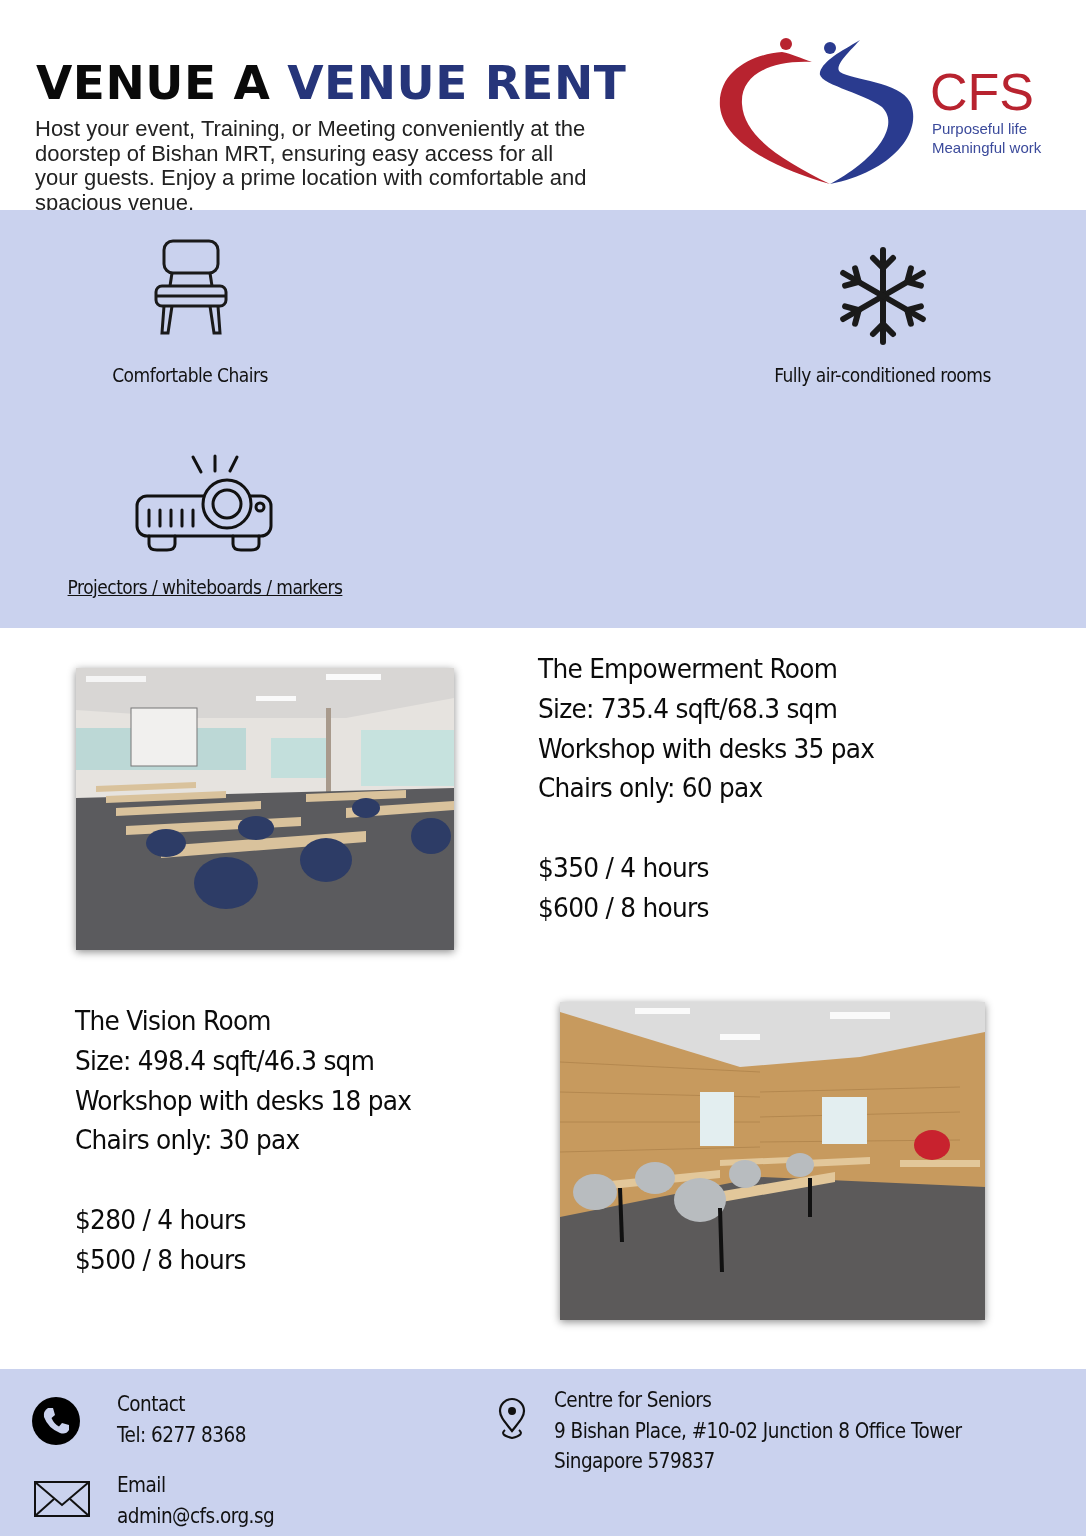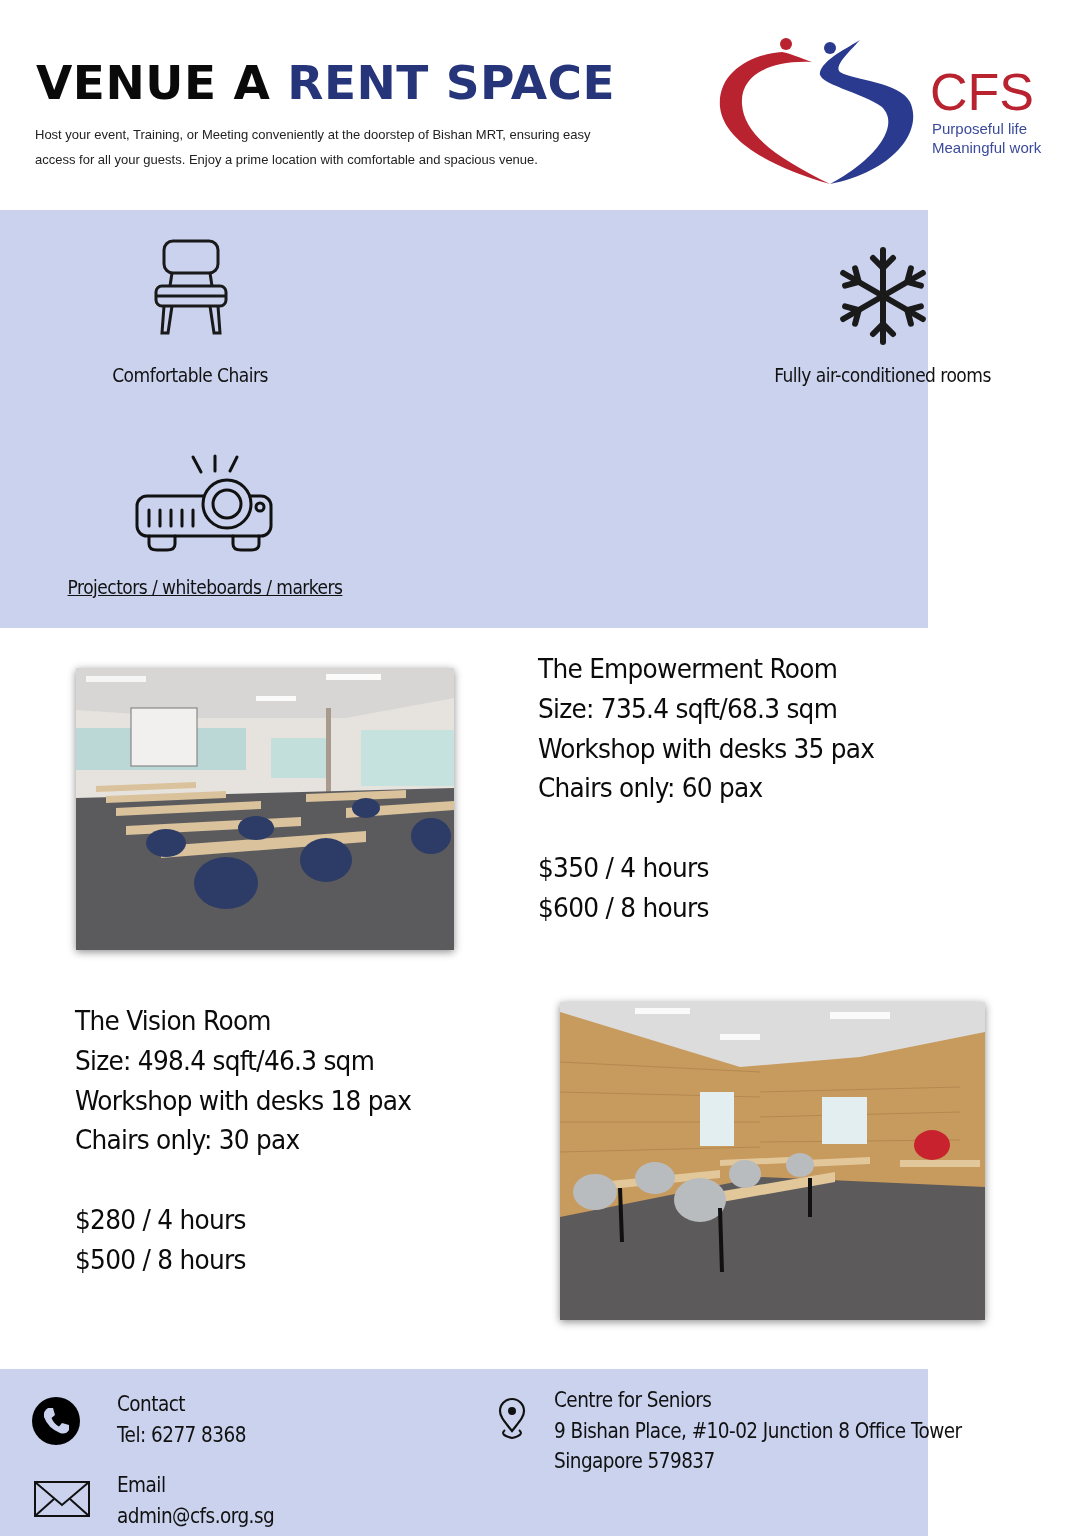--- a/index.html
+++ b/index.html
@@ -3,41 +3,41 @@
 <meta charset="utf-8">
 <style>
   html, body { margin:0; padding:0; }
   body { width:1086px; height:1536px; position:relative; background:#ffffff; overflow:hidden;
          font-family:"DejaVu Sans", sans-serif; color:#111; }
   .abs { position:absolute; }
   .title { left:36px; top:56px; font-family:"DejaVu Sans", sans-serif; font-weight:900; font-size:47px;
            letter-spacing:0.5px; line-height:54px; white-space:nowrap; transform:scaleX(1.0); transform-origin:left; }
   .title .black { color:#0a0a0a; }
   .title .blue { color:#26357a; }
-  .intro { left:35px; top:123px; width:560px; font-family:"Liberation Sans", sans-serif; font-size:13px;
+  .intro { left:35px; top:117px; width:560px; font-family:"Liberation Sans", sans-serif; font-size:22px;
            line-height:24.5px; color:#222; }
   .logo { left:712px; top:32px; width:350px; height:160px; }
-  .band { left:0; width:928px; background:#cad2ee; }
+  .band { left:0; width:1086px; background:#cad2ee; }
   .feature { position:absolute; text-align:center; }
   .feature .lbl { font-family:"DejaVu Sans", sans-serif; font-size:19px; color:#111; white-space:nowrap;
                   letter-spacing:-0.6px; transform:scaleX(0.9); transform-origin:center; }
   .feature svg { display:block; margin:0 auto; }
   .room-text { font-family:"DejaVu Sans", sans-serif; font-size:27px; line-height:39.8px; color:#0b0b0b;
                letter-spacing:-0.8px; white-space:nowrap; transform:scaleX(0.92); transform-origin:left; }
   .room-text div { height:39.8px; }
   .photo { box-shadow:0 2px 8px rgba(0,0,0,0.45); overflow:hidden; }
   .footer-text { font-family:"DejaVu Sans", sans-serif; font-size:20.5px; line-height:30.5px; color:#111;
                  white-space:nowrap; letter-spacing:-0.6px; transform:scaleX(0.9); transform-origin:left; }
 </style>
 </head>
 <body>
 
 <div class="abs title">
   <span class="black">VENUE A</span>
-  <span class="blue">RENT SPACE</span>
+  <span class="blue">VENUE RENT</span>
 </div>
 <div class="abs intro">Host your event, Training, or Meeting conveniently at the doorstep of Bishan MRT, ensuring easy access for all your guests. Enjoy a prime location with comfortable and spacious venue.</div>
 
 <div class="abs logo">
   <svg width="350" height="160" viewBox="0 0 350 160">
     <circle cx="74" cy="12" r="6" fill="#b8232f"></circle>
     <path d="M70 20 C 40 22, 5 40, 8 75 C 12 110, 60 135, 118 152 C 70 128, 32 105, 30 72 C 28 45, 55 28, 100 30 C 88 26, 80 22, 70 20 Z" fill="#b8232f"></path>
     <circle cx="118" cy="16" r="6" fill="#2a3b8f"></circle>
     <path d="M148 8 C 128 20, 112 28, 108 40 C 104 52, 150 60, 170 75 C 190 95, 160 130, 118 152 C 180 140, 212 100, 198 70 C 188 50, 140 48, 128 40 C 122 34, 135 22, 148 8 Z" fill="#2a3b8f"></path>
     <text x="218" y="78" font-family="Liberation Sans, sans-serif" font-size="52" fill="#b8232f">CFS</text>

